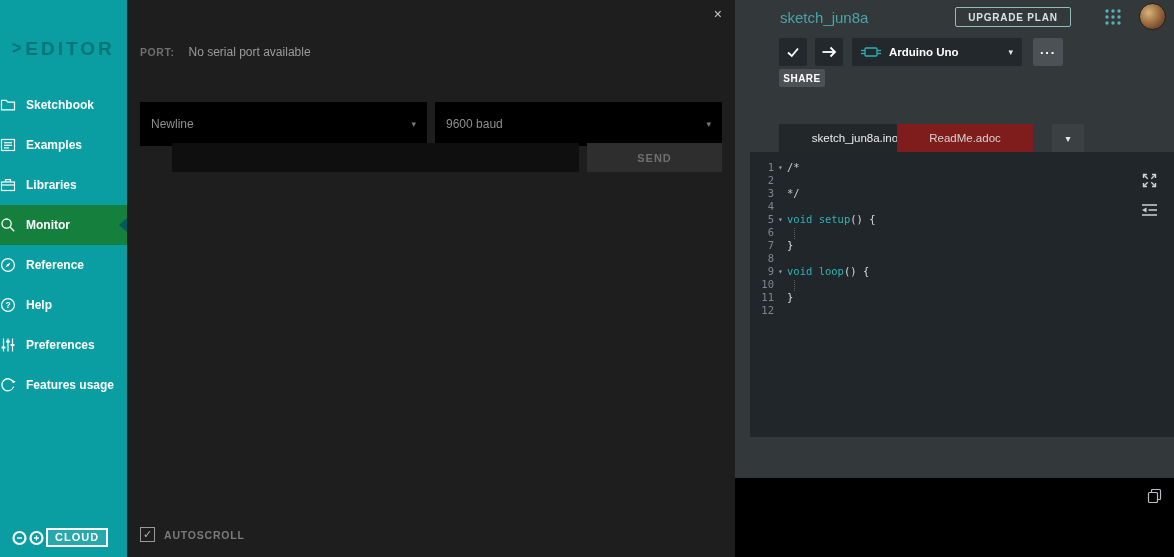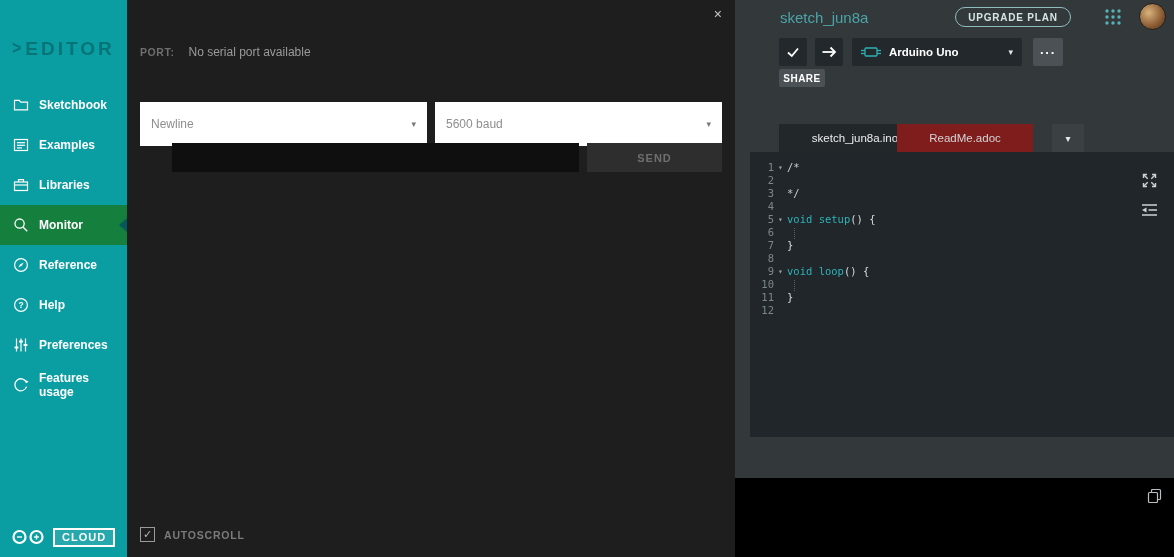--- a/index.html
+++ b/index.html
@@ -9,55 +9,55 @@
     font-family:"Liberation Sans", sans-serif; background:#1e1e1e;
     -webkit-font-smoothing:antialiased;
   }
   
   #sidebar { position:absolute; left:0; top:0; width:127px; height:557px; background:#0a9da1; }
   .brand { position:absolute; top:38px; left:12px; display:flex; align-items:center; gap:2px;
            color:#077477; font-weight:bold; font-size:19px; letter-spacing:3px; }
   .brand .chev { font-size:16px; letter-spacing:0; margin-right:2px; transform:scaleY(1.1); }
   #sidebar nav { position:absolute; top:85px; left:0; right:0; }
   .sidebar-item { position:relative; display:flex; align-items:center; gap:10px; height:40px;
-                  padding-left:13px; color:#fff; font-size:12px; font-weight:600; cursor:pointer; }
+                  color:#fff; font-size:12px; font-weight:600; cursor:pointer; }
   .sidebar-item.active { background:#15803d; }
   .sidebar-item.active::after { content:''; position:absolute; right:0; top:50%; transform:translateY(-50%);
       border-top:7px solid transparent; border-bottom:7px solid transparent; border-right:8px solid #04595c; }
   .s-icon { width:16px; height:16px; flex:0 0 16px; display:inline-flex; }
   .s-icon svg { width:16px; height:16px; }
-  .sidebar-footer { position:absolute; bottom:10px; left:10px; display:flex; gap:7px; }
+  .sidebar-footer { position:absolute; bottom:10px; left:10px; display:flex; align-items:center; }
   .cloud-badge { border:2px solid #fff; color:#fff; background:rgba(255,255,255,0.12);
                  font-size:11px; font-weight:bold; letter-spacing:1px; padding:1px 7px 2px; }
   
   #monitor { position:absolute; left:127px; top:0; width:608px; height:557px; background:#1e1e1e; }
   .mon-close { position:absolute; top:7px; right:13px; color:#c9c9c9; font-size:14px; line-height:14px; cursor:pointer; background:none; border:none; }
   .port-row { position:absolute; top:45px; left:13px; display:flex; align-items:baseline; gap:14px; }
   .port-label { color:#6f6f6f; font-size:10.5px; font-weight:bold; letter-spacing:0.6px; }
   .port-status { color:#9b9b9b; font-size:12px; }
   .selects-row { position:absolute; top:102px; left:13px; right:13px; display:flex; gap:8px; }
-  .select { flex:1; height:44px; background:#ffffff; color:#8e8e8e; font-size:12px;
+  .select { flex:1; height:44px; background:#000000; color:#8e8e8e; font-size:12px;
             display:flex; align-items:center; justify-content:space-between; padding:0 11px; cursor:pointer; }
   .select .caret { color:#777; font-size:9px; }
   .send-row { position:absolute; top:143px; left:13px; right:13px; height:29px; display:flex; gap:8px;padding-left:32px; }
   .serial-input { width:407px; height:29px; background:#0f0f0f; border:none; outline:none; color:#ccc; padding:0 10px; font-size:12px; }
   .send-btn { flex:1; background:#2e2e2e; border:none; color:#6f6f6f; font-size:11px; font-weight:bold;
               letter-spacing:1px; cursor:pointer; }
   .output { position:absolute; top:181px; left:13px; right:13px; bottom:42px; background:#131313; }
   .copy-icon { position:absolute; top:8px; right:10px; cursor:pointer; }
   .empty-state { position:absolute; left:0; right:0; top:52px; display:flex; flex-direction:column; align-items:center; gap:20px; }
   .empty-text { color:#e2e2e2; font-size:12px; }
   .autoscroll-row { position:absolute; bottom:15px; left:13px; display:flex; align-items:center; gap:9px; }
   .checkbox { width:15px; height:15px; border:1px solid #9a9a9a; background:transparent; color:#b9b9b9;
               font-size:11px; line-height:13px; text-align:center; cursor:pointer; }
   .autoscroll-label { color:#7b7b7b; font-size:10.5px; font-weight:bold; letter-spacing:0.8px; }
   
   #right { position:absolute; left:735px; top:0; width:439px; height:557px; background:#33383b; }
   .sketch-title { position:absolute; left:45px; top:9px; color:#4aa4a8; font-size:15px; }
-  .upgrade-btn { position:absolute; left:220px; top:7px; width:116px; height:20px; border-radius:10px;
+  .upgrade-btn { position:absolute; left:220px; top:7px; width:116px; height:20px; border-radius:2px;
                  border:1px solid #8fbdbe; background:transparent; color:#d5e4e4; font-size:10px;
                  font-weight:bold; letter-spacing:0.8px; cursor:pointer; font-family:inherit; }
   .grid-icon { position:absolute; left:369px; top:8px; cursor:pointer; }
   .avatar { position:absolute; left:404px; top:3px; width:27px; height:27px; border-radius:50%;
             background:radial-gradient(circle at 35% 35%, #d9b37b, #8a5a33 60%, #4f3118); border:1px solid #20221f; cursor:pointer; }
   .tool-btn { position:absolute; top:38px; width:28px; height:28px; background:#22282b; border:none;
               border-radius:2px; display:flex; align-items:center; justify-content:center; cursor:pointer; }
   .verify-btn { left:44px; } .upload-btn { left:80px; }
   .board-select { position:absolute; left:117px; top:38px; width:170px; height:28px; background:#22282b;
                   border-radius:2px; display:flex; align-items:center; gap:8px; padding:0 9px; cursor:pointer; }
@@ -196,21 +196,21 @@
     <div class="port-row">
       <span class="port-label">PORT:</span>
       <span class="port-status">No serial port available</span>
     </div>
     <div class="selects-row">
       <div class="select">
         <span>Newline</span>
         <span class="caret">▾</span>
       </div>
       <div class="select">
-        <span>5600 baud</span>
+        <span>9600 baud</span>
         <span class="caret">▾</span>
       </div>
     </div>
     <div class="send-row">
       <input class="serial-input" value="" style="">
       <button class="send-btn">SEND</button>
     </div>
     <div class="autoscroll-row">
       <span class="checkbox">✓</span>
       <span class="autoscroll-label">AUTOSCROLL</span>

